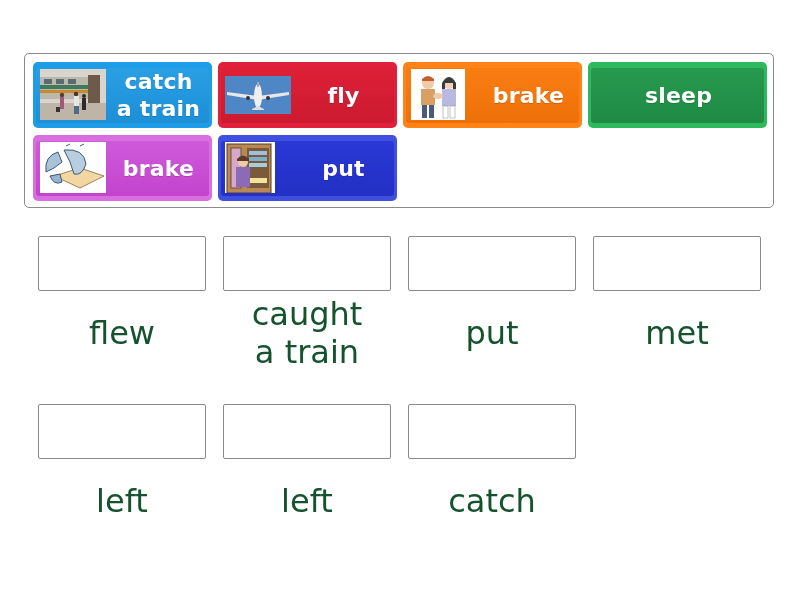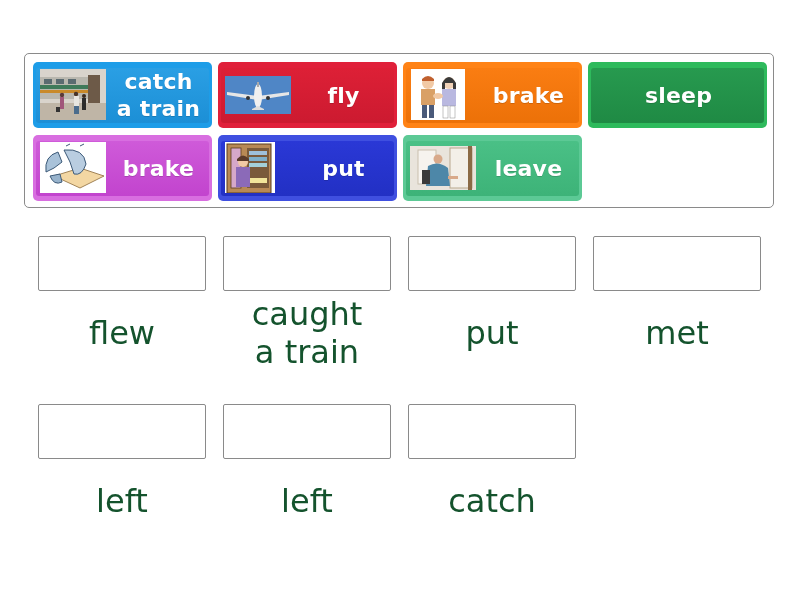--- a/index.html
+++ b/index.html
@@ -204,36 +204,20 @@
         <rect x="24" y="21" width="18" height="4" fill="#a3d0d8"></rect>
         <rect x="24" y="36" width="18" height="5" fill="#f2e59a"></rect>
         <circle cx="18" cy="20" r="5" fill="#f1c9a5"></circle>
         <path d="M12 17 Q18 10 24 17 L24 19 L12 19 Z" fill="#5a3a2a"></path>
         <rect x="11" y="25" width="14" height="20" fill="#8b6ab8"></rect>
       </svg>
     </div>
     <div class="label">put</div>
   </div>
 
-  <div class="tile with-img c-teal" style="left:403px; top:135px;">
-    <div class="face"></div>
-    <div class="img" style="top:11px; height:44px;">
-      <svg viewBox="0 0 66 44" preserveAspectRatio="none">
-        <rect width="66" height="44" fill="#e9e4dc"></rect>
-        <rect x="8" y="4" width="18" height="34" fill="#f6f3ee" stroke="#c9bfae" stroke-width="1"></rect>
-        <rect x="40" y="2" width="22" height="40" fill="#f3efe8" stroke="#b9a88e" stroke-width="1"></rect>
-        <rect x="58" y="0" width="4" height="44" fill="#8b6a45"></rect>
-        <circle cx="28" cy="13" r="4.5" fill="#d8a98a"></circle>
-        <path d="M18 20 Q28 14 38 22 L40 40 L16 40 Z" fill="#4d87a8"></path>
-        <rect x="12" y="24" width="8" height="14" fill="#3a3a3a"></rect>
-        <rect x="38" y="30" width="10" height="3" fill="#d8a98a"></rect>
-      </svg>
-    </div>
-    <div class="label">leave</div>
-  </div>
 
   <div class="slot" style="left:38px; top:236px;"></div>
   <div class="slot" style="left:223px; top:236px;"></div>
   <div class="slot" style="left:408px; top:236px;"></div>
   <div class="slot" style="left:593px; top:236px;"></div>
 
   <div class="answer" style="left:29px; top:314px;">flew</div>
   <div class="answer" style="left:214px; top:295px;"><span>caught</span><br><span>a train</span></div>
   <div class="answer" style="left:399px; top:314px;">put</div>
   <div class="answer" style="left:584px; top:314px;">met</div>

